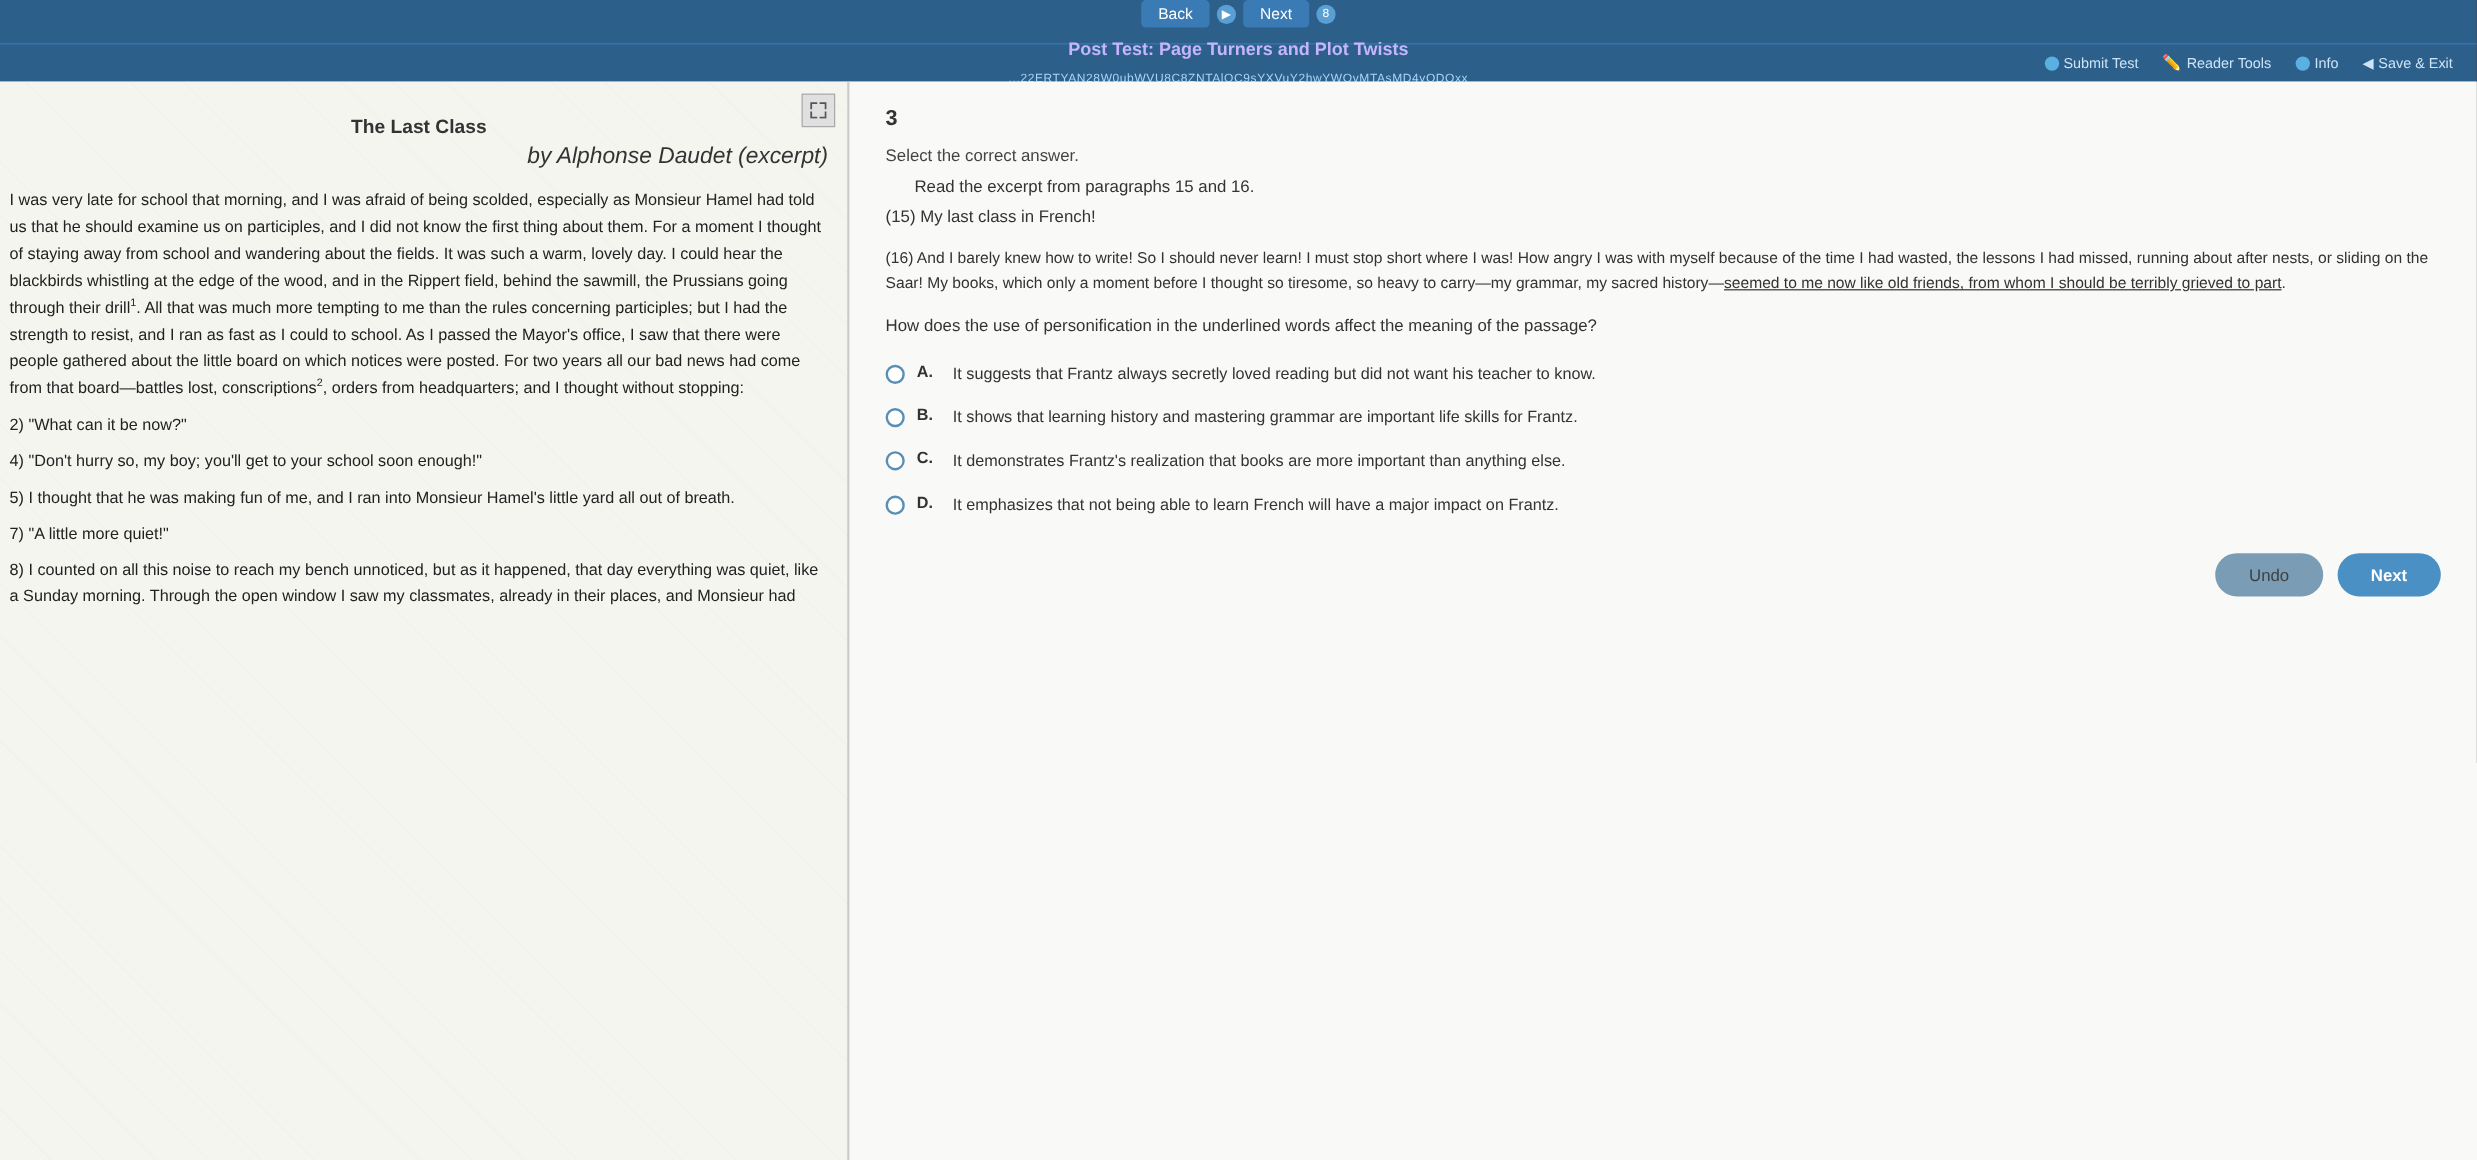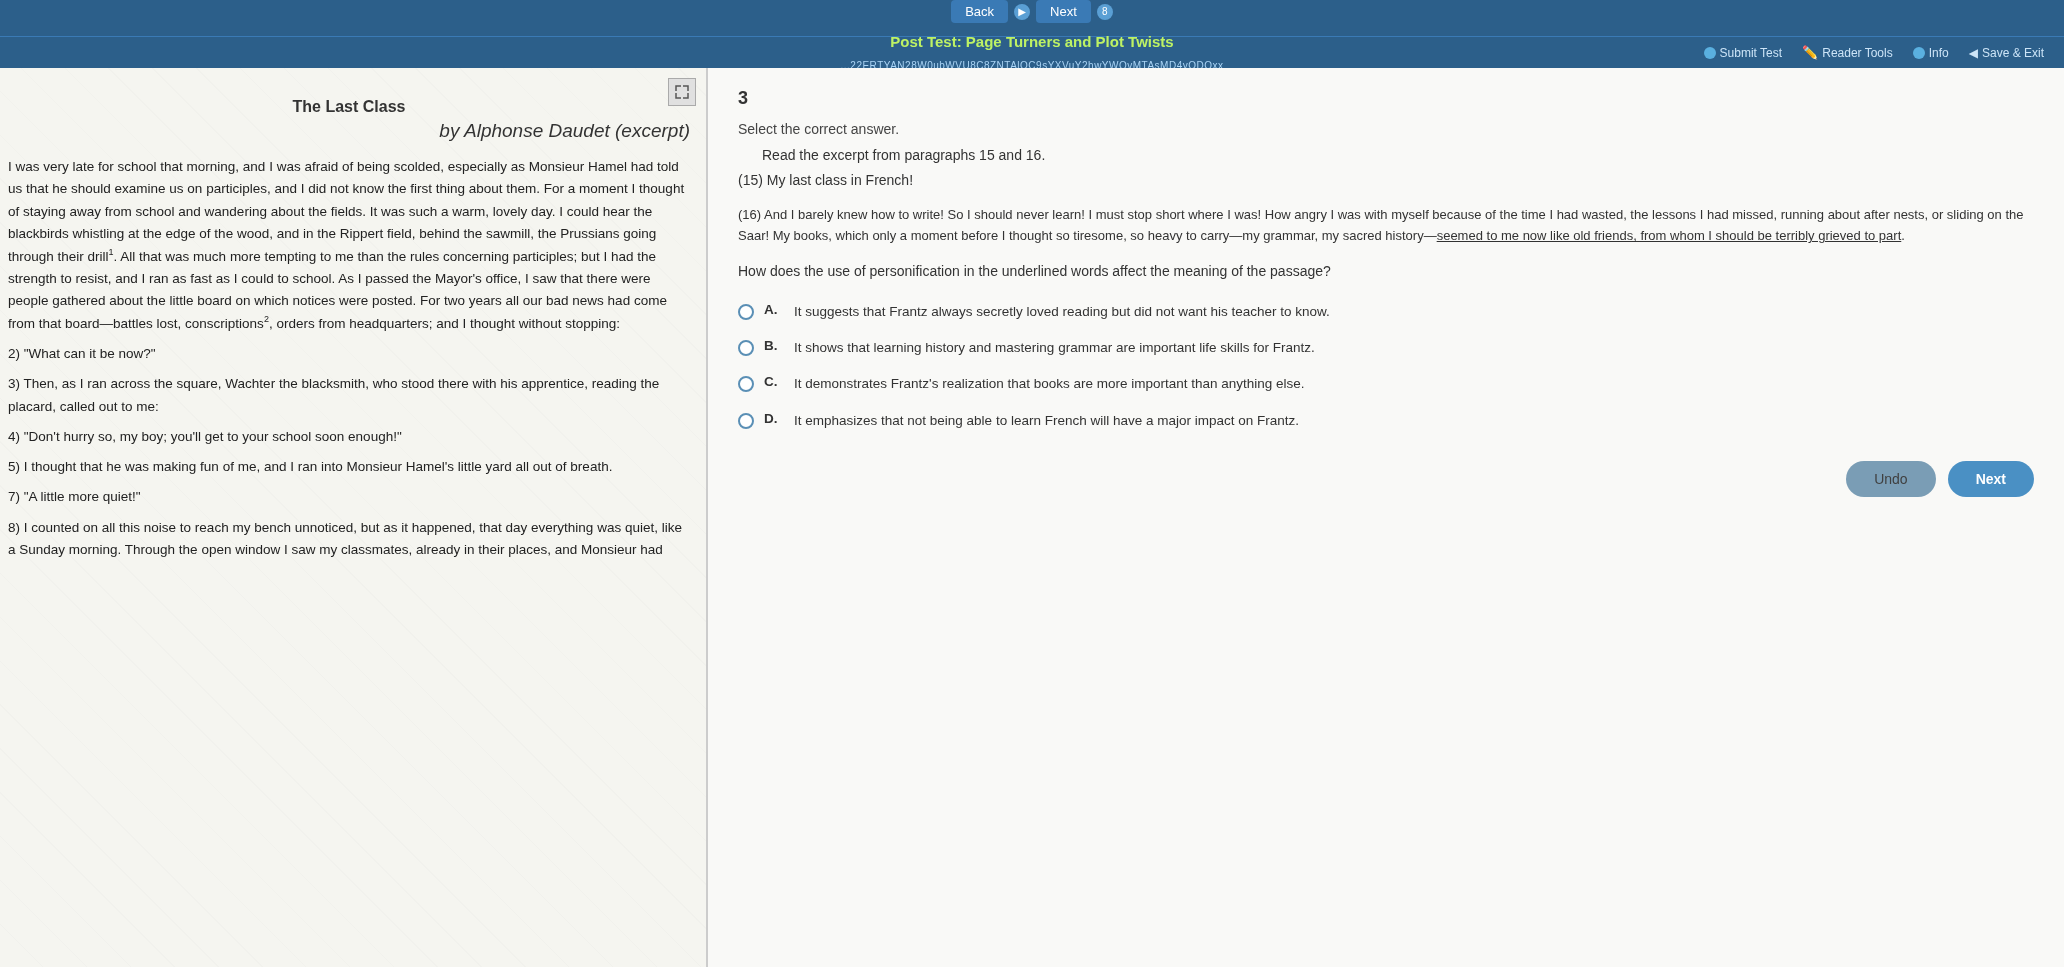--- a/index.html
+++ b/index.html
@@ -44,21 +44,21 @@
       height: 16px;
       background: #5a9fd4;
       border-radius: 50%;
       display: inline-flex;
       align-items: center;
       justify-content: center;
       font-size: 10px;
       color: white;
     }
     .top-bar-title {
-      color: #bef264;
+      color: #c4b5fd;
       font-size: 15px;
       font-weight: bold;
       flex: 1;
       text-align: center;
     }
     .top-bar-url {
       color: #aad4f5;
       font-size: 10px;
       letter-spacing: 0.5px;
     }
@@ -304,21 +304,20 @@
         <polyline points="8,1 13,1 13,6" fill="none" stroke="#555" stroke-width="1.5"></polyline>
         <polyline points="13,8 13,13 8,13" fill="none" stroke="#555" stroke-width="1.5"></polyline>
         <polyline points="6,13 1,13 1,8" fill="none" stroke="#555" stroke-width="1.5"></polyline>
       </svg>
     </button>
     <div class="passage-title">The Last Class</div>
     <div class="passage-author">by Alphonse Daudet (excerpt)</div>
     <div class="passage-text">
       <p>I was very late for school that morning, and I was afraid of being scolded, especially as Monsieur Hamel had told us that he should examine us on participles, and I did not know the first thing about them. For a moment I thought of staying away from school and wandering about the fields. It was such a warm, lovely day. I could hear the blackbirds whistling at the edge of the wood, and in the Rippert field, behind the sawmill, the Prussians going through their drill<sup>1</sup>. All that was much more tempting to me than the rules concerning participles; but I had the strength to resist, and I ran as fast as I could to school. As I passed the Mayor's office, I saw that there were people gathered about the little board on which notices were posted. For two years all our bad news had come from that board—battles lost, conscriptions<sup>2</sup>, orders from headquarters; and I thought without stopping:</p>
       <p>2) "What can it be now?"</p>
-      <p>3) Then, as I ran across the square, Wachter the blacksmith, who stood there with his apprentice, reading the placard, called out to me:</p>
       <p>4) "Don't hurry so, my boy; you'll get to your school soon enough!"</p>
       <p>5) I thought that he was making fun of me, and I ran into Monsieur Hamel's little yard all out of breath.</p>
       <p>7) "A little more quiet!"</p>
       <p>8) I counted on all this noise to reach my bench unnoticed, but as it happened, that day everything was quiet, like a Sunday morning. Through the open window I saw my classmates, already in their places, and Monsieur had</p>
     </div>
   </div>
 
   <div class="question-panel">
 
     <div class="question-number">3</div>

